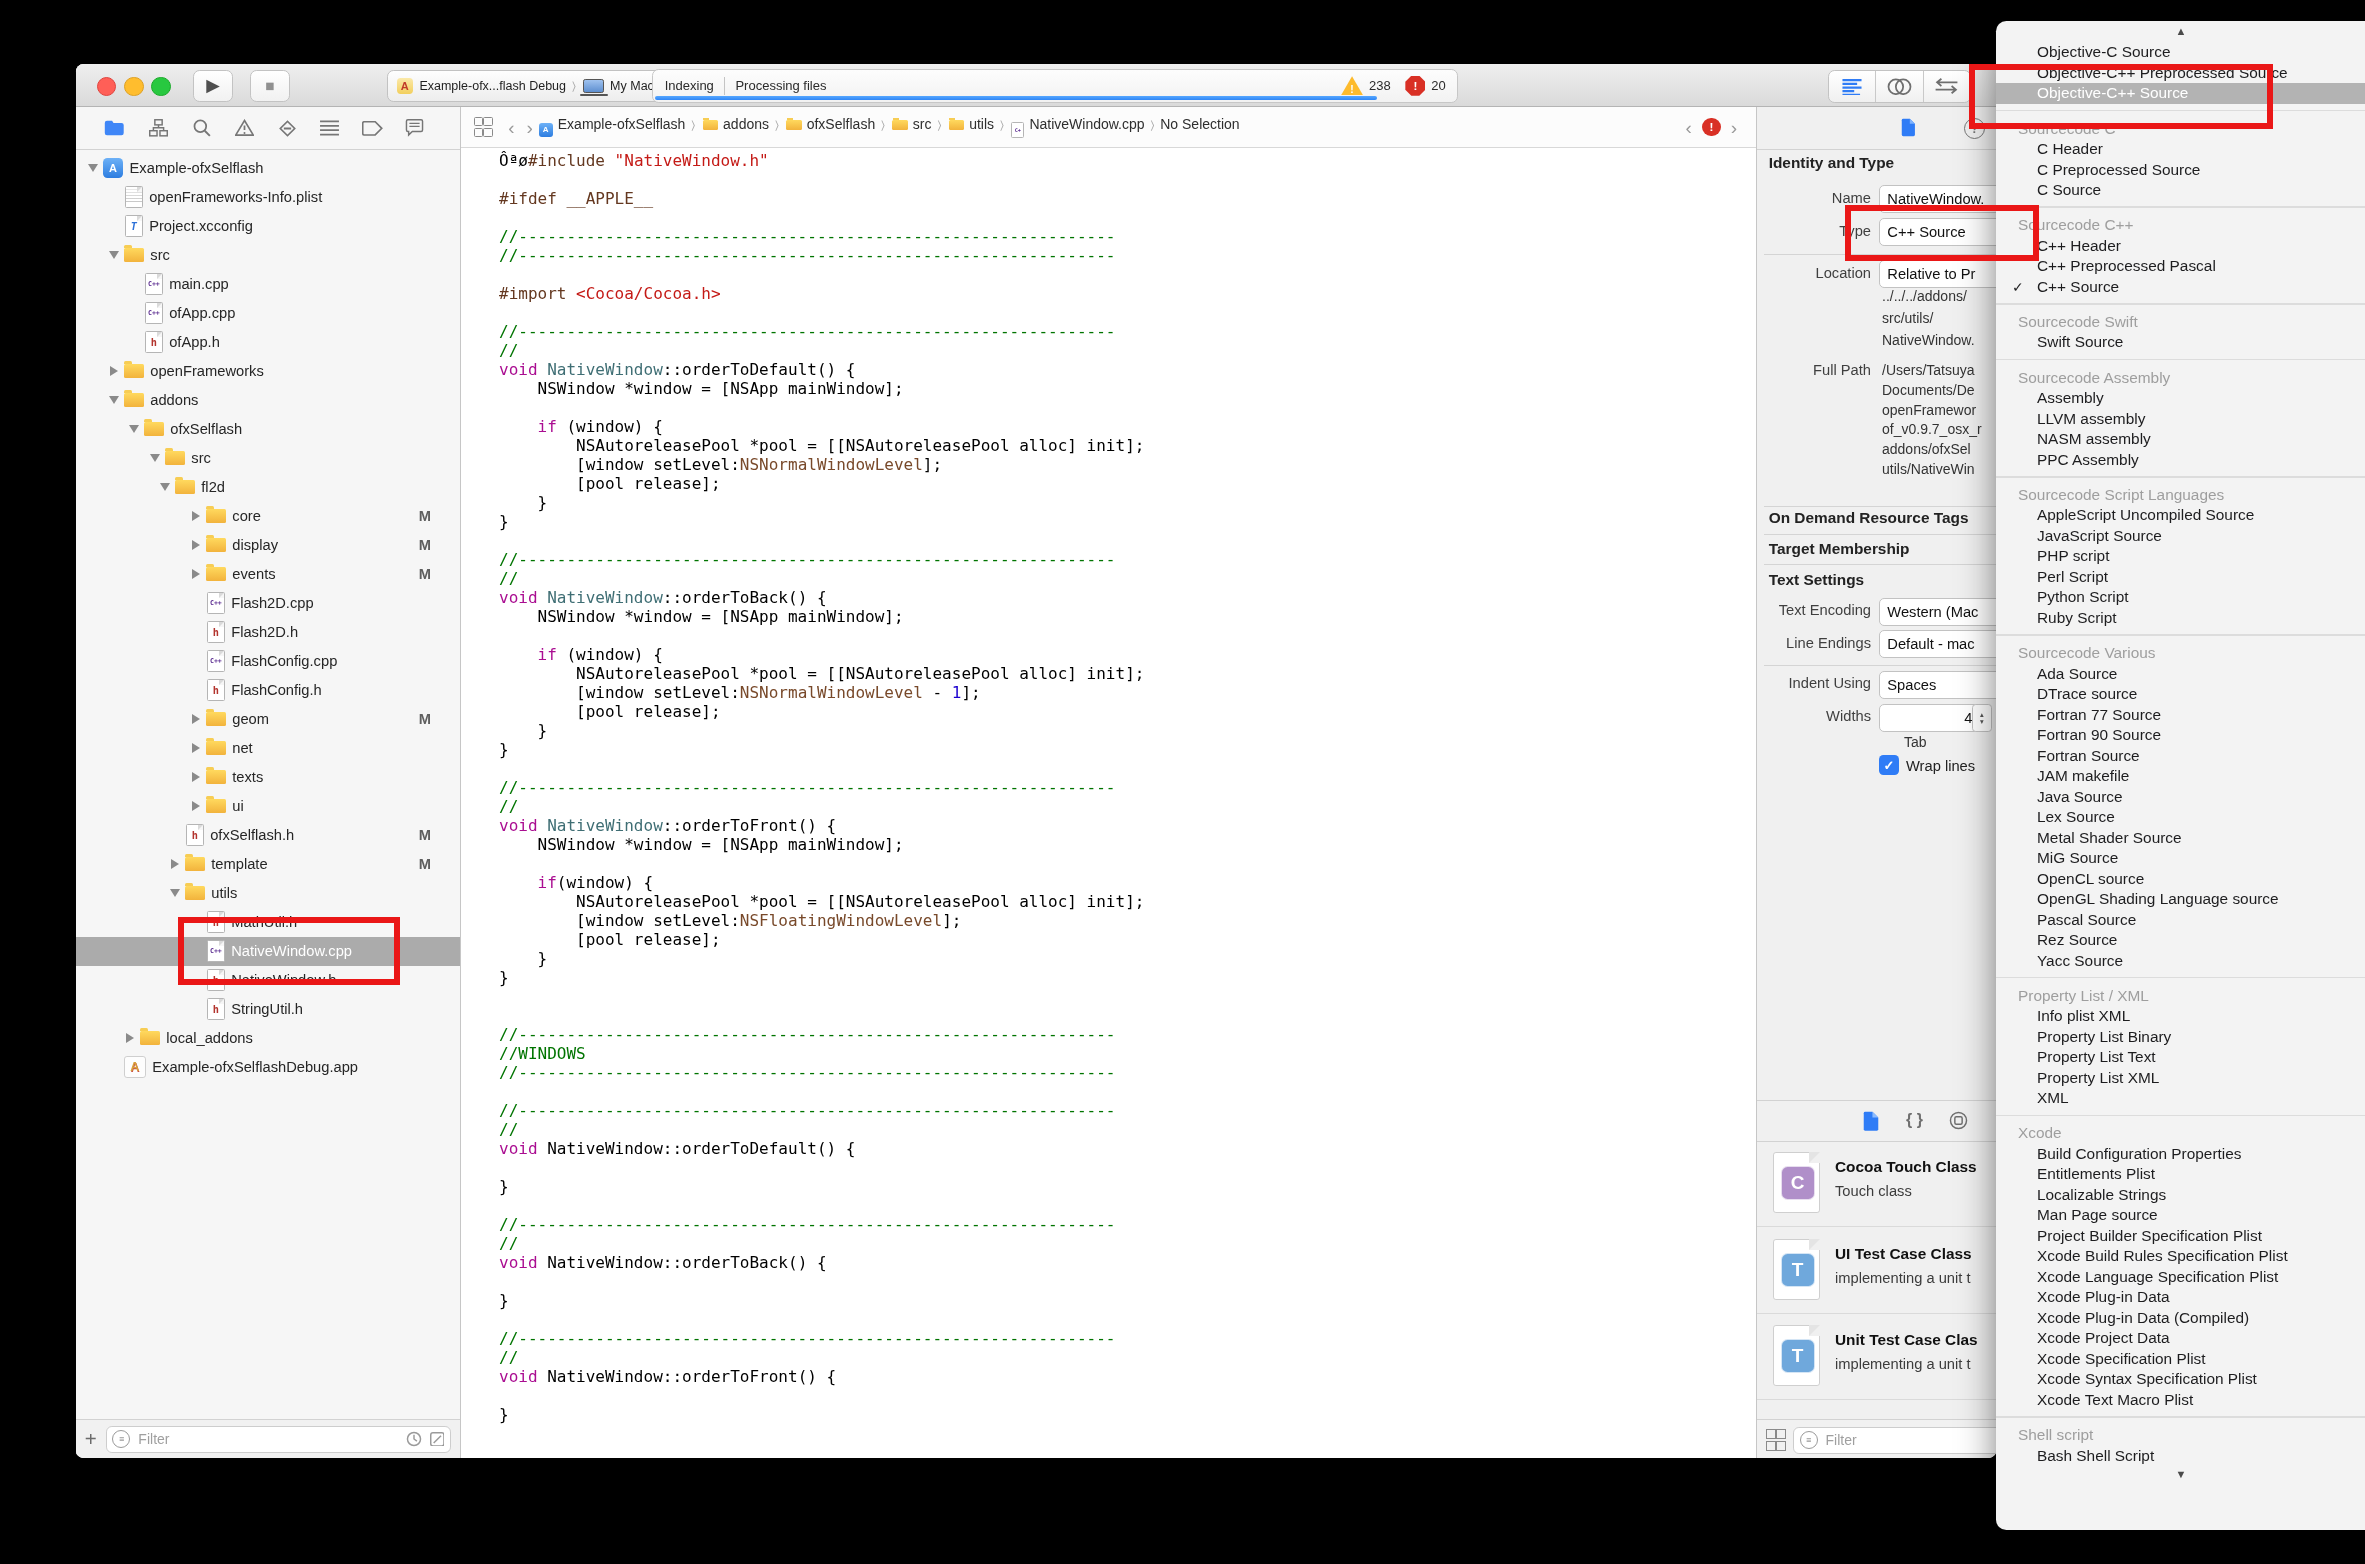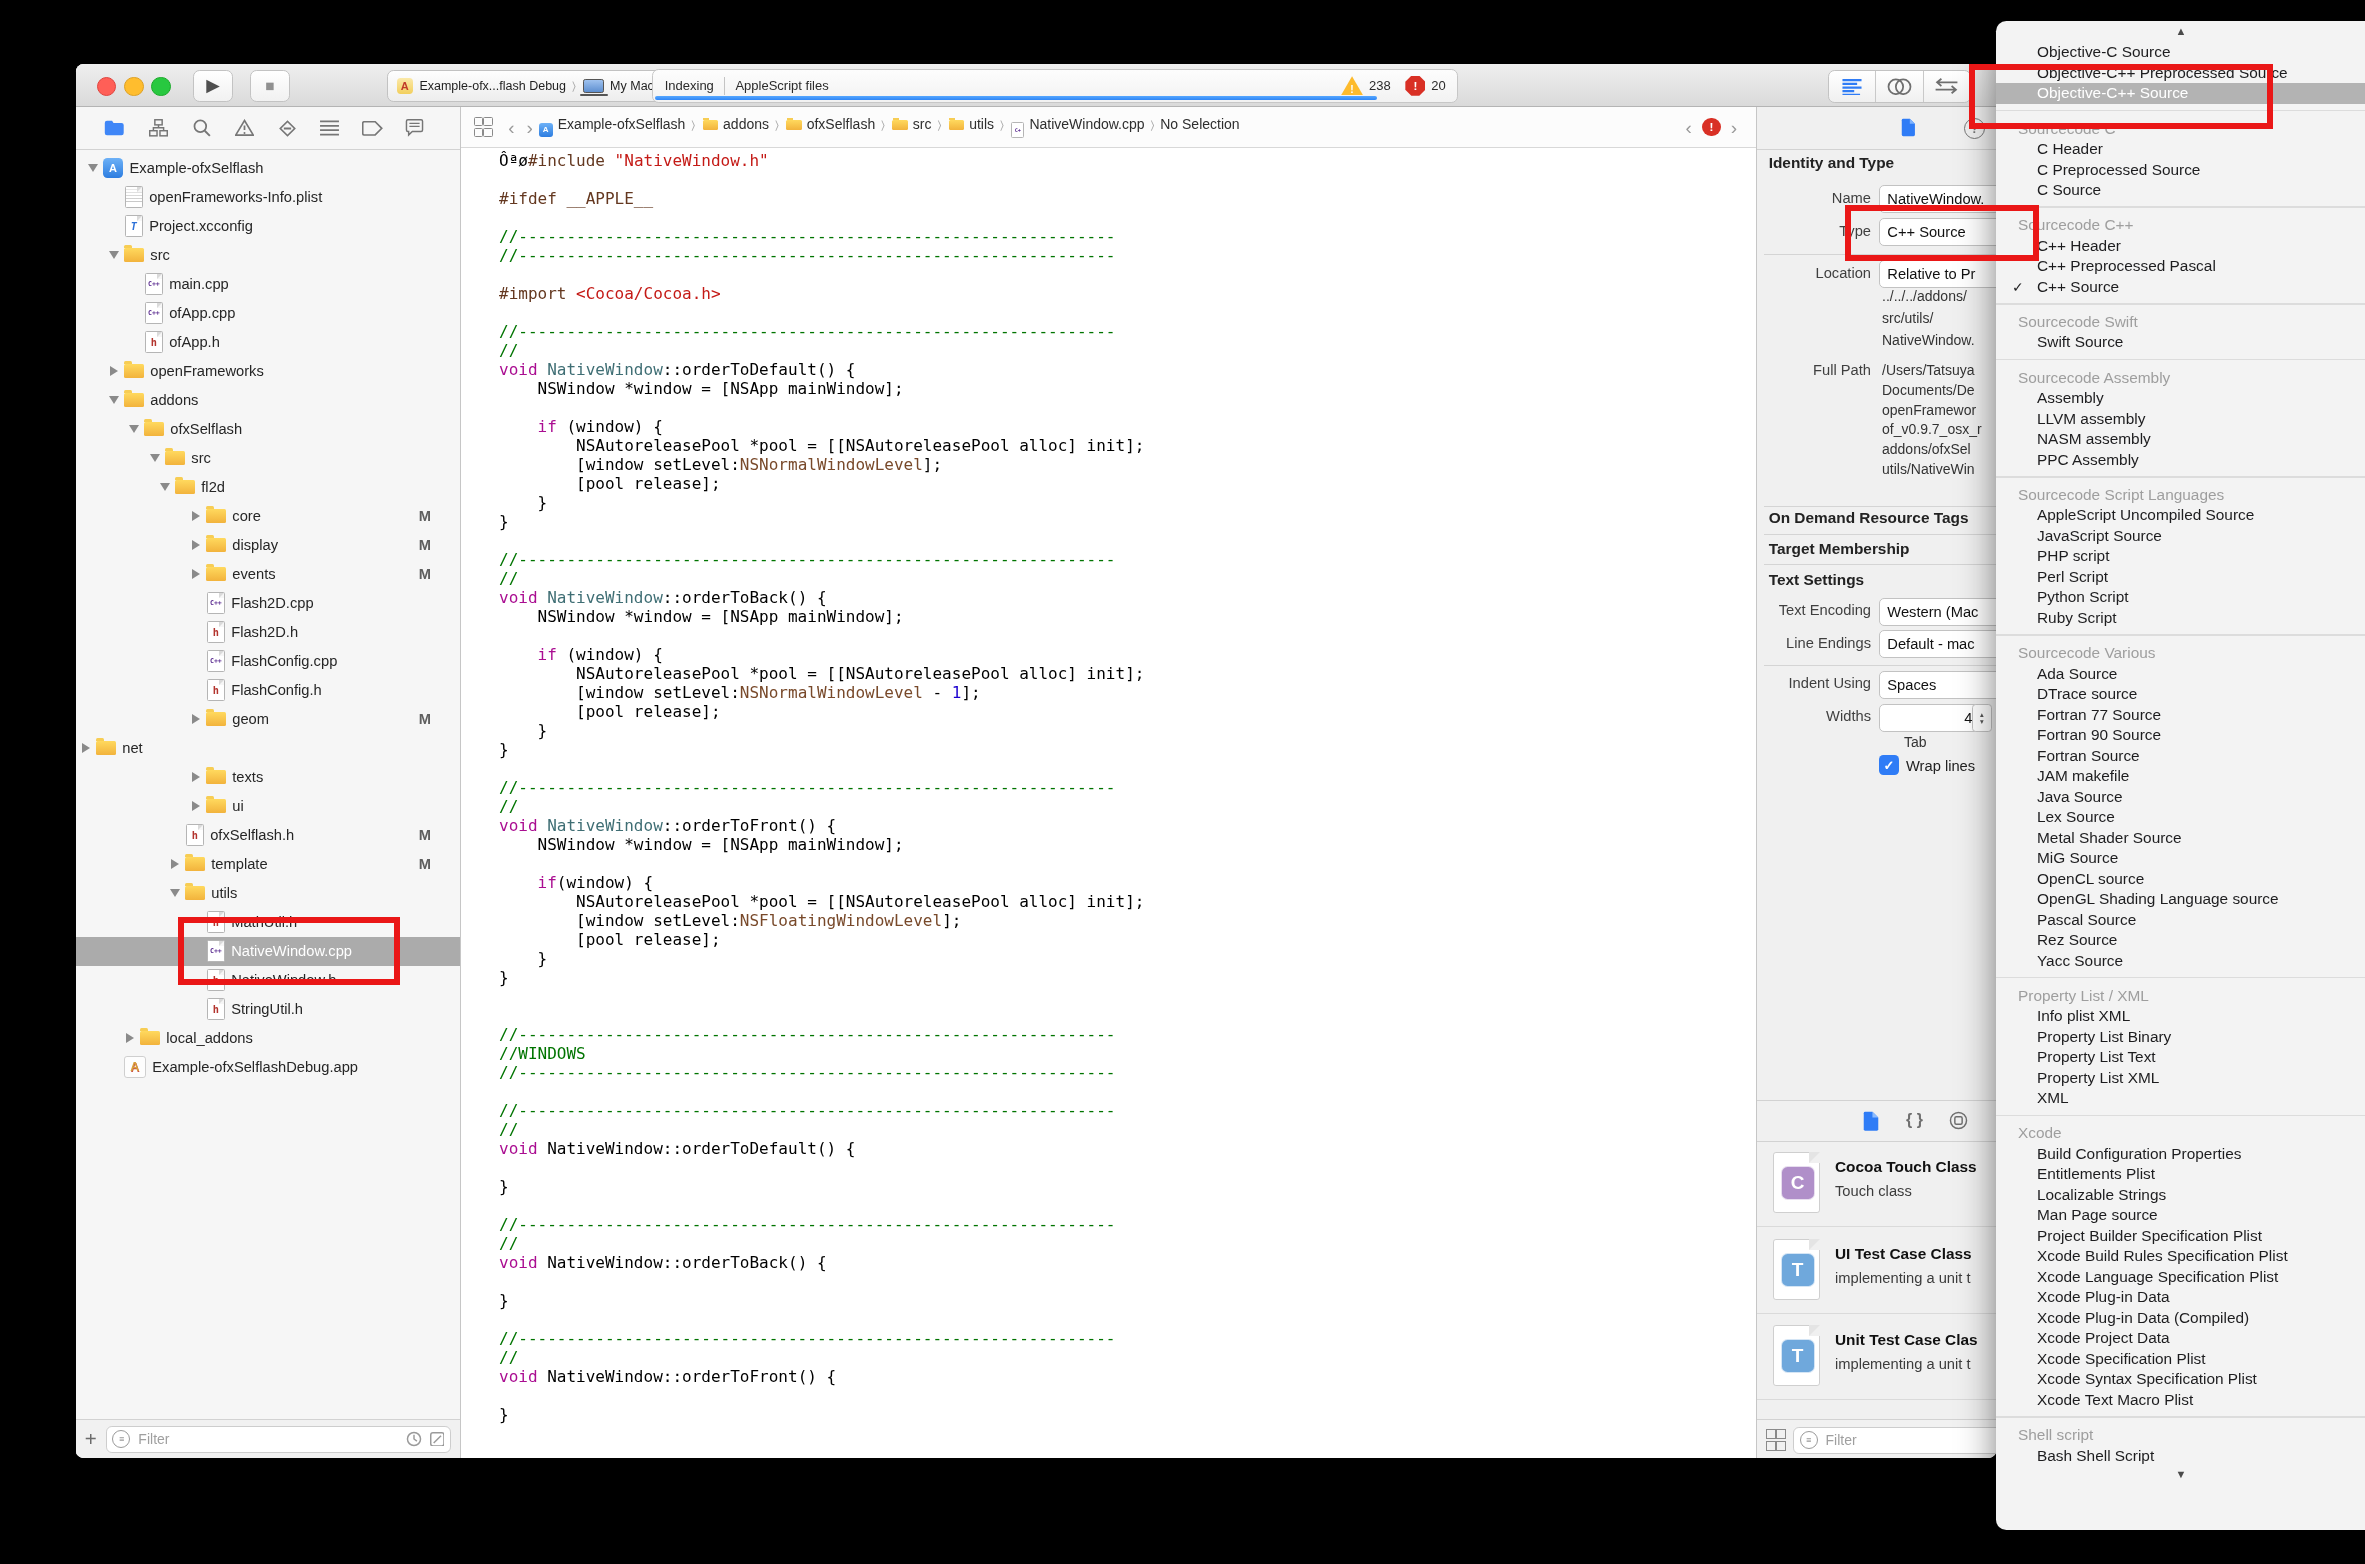--- a/index.html
+++ b/index.html
@@ -152,21 +152,21 @@
       <span class="schemeico">A</span>
       <span>Example-ofx...flash Debug</span>
       <span class="bcsep">〉</span>
       <span class="laptop"></span>
       <span>My Mac (64-bit)</span>
     </div>
 
     <div id="status">
       <span>Indexing</span>
       <span class="vsep"></span>
-      <span>AppleScript files</span>
+      <span>Processing files</span>
       <span style="margin-left:auto;display:flex;align-items:center">
         <span class="warn-tri">!</span>
         <span>238</span>
         <span class="err-oct">!</span>
         <span>20</span>
       </span>
       <span class="prog" id="progressbar" style="width: 722px;"></span>
     </div>
 
     <div id="segctrl">
@@ -381,21 +381,21 @@
             <span class="tlabel">FlashConfig.h</span>
           </div>
           <div class="trow" style="padding-left: 110px;">
             <span class="trislot">
               <span class="tri "></span>
             </span>
             <span class="fico"></span>
             <span class="tlabel">geom</span>
             <span class="tbadge">M</span>
           </div>
-          <div class="trow" style="">
+          <div class="trow" style="padding-left: 110px;">
             <span class="trislot">
               <span class="tri "></span>
             </span>
             <span class="fico"></span>
             <span class="tlabel">net</span>
           </div>
           <div class="trow" style="padding-left: 110px;">
             <span class="trislot">
               <span class="tri "></span>
             </span>

